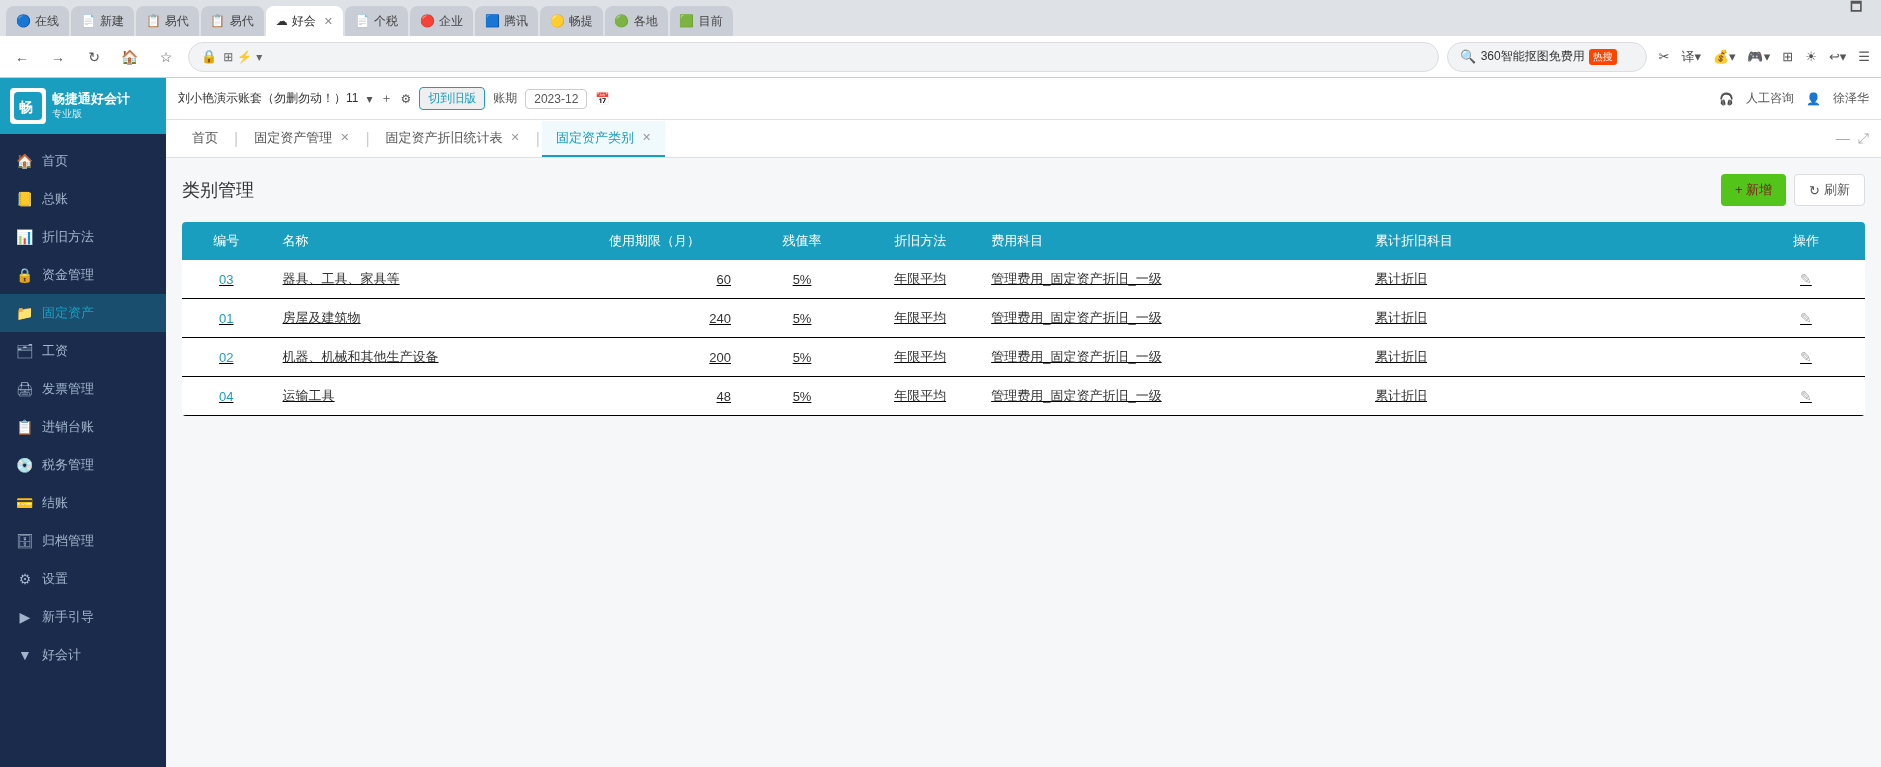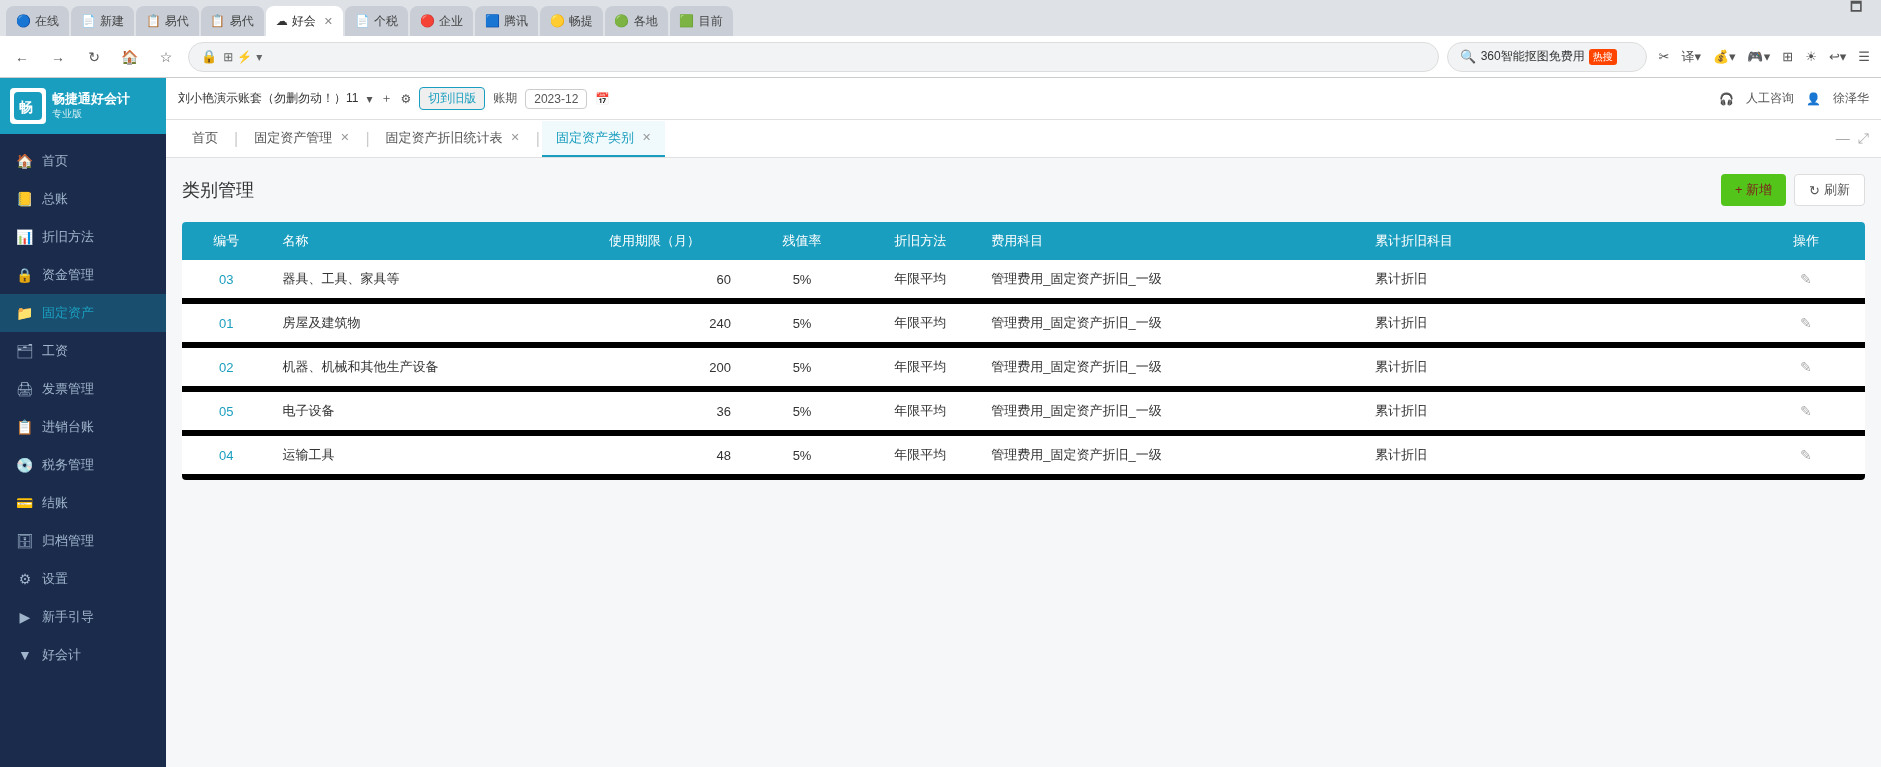--- a/index.html
+++ b/index.html
@@ -68,21 +68,21 @@
     .page-title { font-size: 18px; color: #333; font-weight: 500; }
     .header-actions { display: flex; gap: 8px; }
     .btn-primary { background: #52c41a; color: #7f1d1d; border: none; border-radius: 4px; padding: 6px 14px; font-size: 13px; cursor: pointer; display: flex; align-items: center; gap: 4px; }
     .btn-refresh { background: white; color: #555; border: 1px solid #ddd; border-radius: 4px; padding: 6px 14px; font-size: 13px; cursor: pointer; display: flex; align-items: center; gap: 4px; }
 
     
     .data-table { width: 100%; border-collapse: collapse; background: white; border-radius: 4px; overflow: hidden; }
     .data-table thead tr { background: #1a9ebf; color: white; }
     .data-table thead th { padding: 10px 12px; font-size: 13px; font-weight: normal; text-align: left; }
     .data-table thead th.center { text-align: center; }
-    .data-table tbody tr { border-bottom: 6px solid #000000; }
+    .data-table tbody tr { border-bottom: 1px solid #000000; text-decoration: underline; }
     .data-table tbody td { padding: 10px 12px; font-size: 13px; color: #333; }
     .data-table tbody td.center { text-align: center; }
     .data-table tbody td.right { text-align: right; }
     .link-text { color: #1a9ebf; cursor: pointer; }
     .edit-icon { color: #aaa; cursor: pointer; font-size: 14px; }
     .col-num { width: 60px; }
     .col-name { width: 200px; }
     .col-period { width: 120px; }
     .col-rate { width: 80px; }
     .col-method { width: 80px; }
@@ -365,34 +365,20 @@
       <td class="center">5%</td>
       <td class="center">年限平均</td>
       <td>管理费用_固定资产折旧_一级</td>
       <td>累计折旧</td>
       <td class="center">
         <span class="edit-icon">✎</span>
       </td>
     </tr>
             <tr>
       <td class="center">
-        <span class="link-text">05</span>
-      </td>
-      <td>电子设备</td>
-      <td class="right">36</td>
-      <td class="center">5%</td>
-      <td class="center">年限平均</td>
-      <td>管理费用_固定资产折旧_一级</td>
-      <td>累计折旧</td>
-      <td class="center">
-        <span class="edit-icon">✎</span>
-      </td>
-    </tr>
-            <tr>
-      <td class="center">
         <span class="link-text">04</span>
       </td>
       <td>运输工具</td>
       <td class="right">48</td>
       <td class="center">5%</td>
       <td class="center">年限平均</td>
       <td>管理费用_固定资产折旧_一级</td>
       <td>累计折旧</td>
       <td class="center">
         <span class="edit-icon">✎</span>

